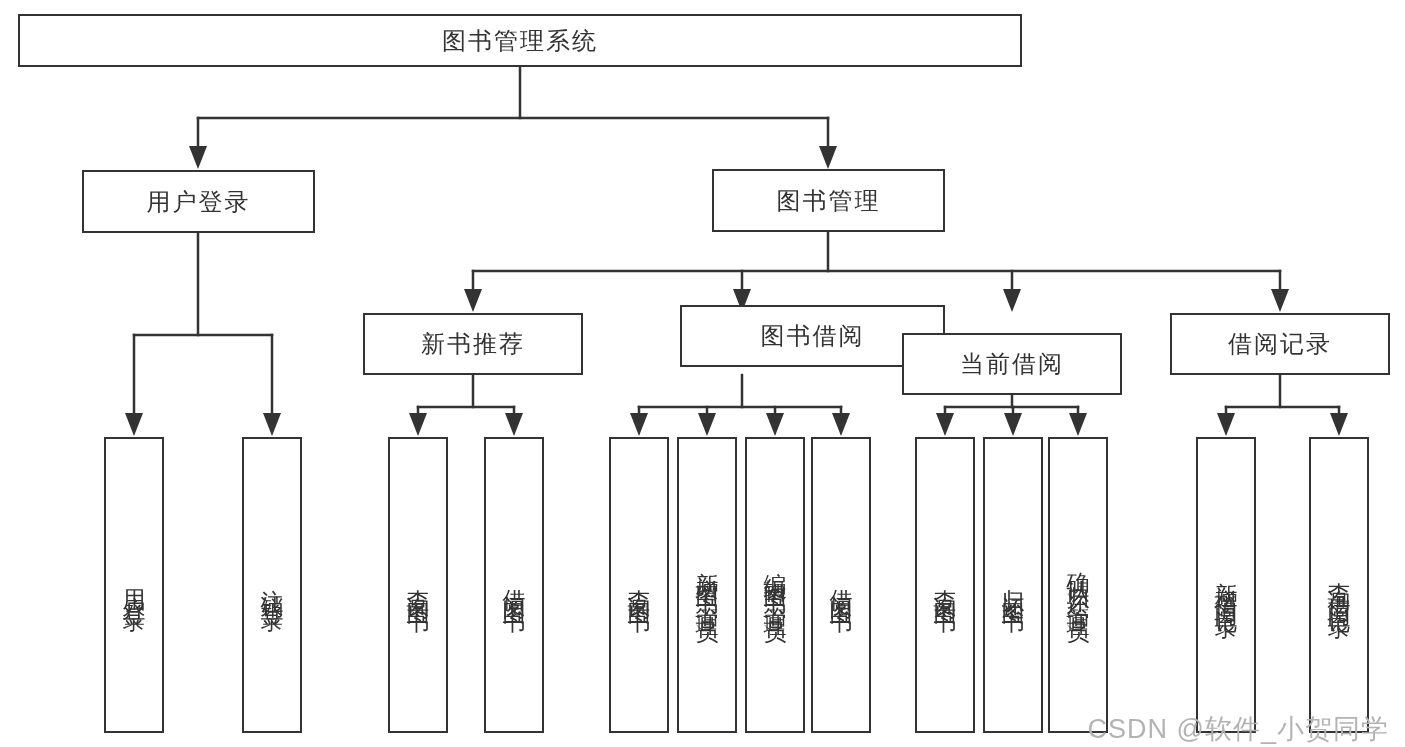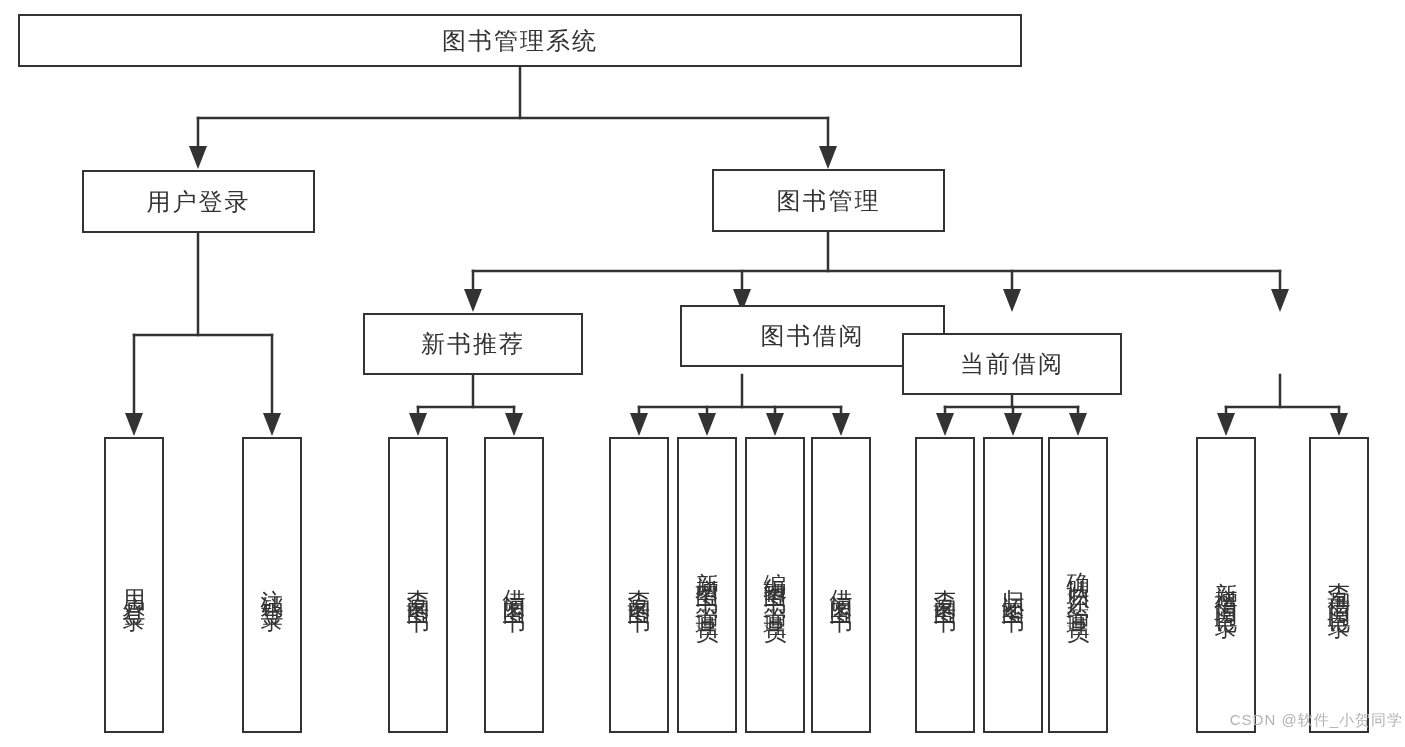--- a/index.html
+++ b/index.html
@@ -27,22 +27,22 @@
   }
   .vbox{
     font-size:23px;
     writing-mode:vertical-rl;
     text-orientation:mixed;
     letter-spacing:7px;
     line-height:1;
   }
   .watermark{
     position:absolute;
-    right:2px;top:711px;
-    font-size:15px;
+    right:16px;top:711px;
+    font-size:27px;
     letter-spacing:1px;
     color:var(--wm,#b3b3b3);
     z-index:5;
     white-space:nowrap;
   }
 </style>
 </head>
 <body>
 
 <div class="canvas">
@@ -103,20 +103,21 @@
     </svg>
 
   <div class="node hbox" style="left:18px;top:14px;width:1004px;height:53px;">图书管理系统</div>
 
   <div class="node hbox" style="left:82px;top:170px;width:233px;height:63px;">用户登录</div>
   <div class="node hbox" style="left:712px;top:169px;width:233px;height:63px;">图书管理</div>
 
   <div class="node hbox" style="left:363px;top:313px;width:220px;height:62px;">新书推荐</div>
   <div class="node hbox" style="left:632px;top:305px;width:265px;height:62px;margin-left:48px;">图书借阅</div>
   <div class="node hbox" style="left:902px;top:313px;width:220px;height:62px;margin-top:20px;">当前借阅</div>
+  <div class="node hbox" style="left:1170px;top:313px;width:220px;height:62px;">借阅记录</div>
 
   <div class="node vbox" style="left:104px;top:437px;width:60px;height:296px;">用户登录</div>
   <div class="node vbox" style="left:242px;top:437px;width:60px;height:296px;">注销登录</div>
 
   <div class="node vbox" style="left:388px;top:437px;width:60px;height:296px;">查询图书</div>
   <div class="node vbox" style="left:484px;top:437px;width:60px;height:296px;">借阅图书</div>
 
   <div class="node vbox" style="left:609px;top:437px;width:60px;height:296px;">查询图书</div>
   <div class="node vbox" style="left:677px;top:437px;width:60px;height:296px;">新增图书（管理员）</div>
   <div class="node vbox" style="left:745px;top:437px;width:60px;height:296px;">编辑图书（管理员）</div>

